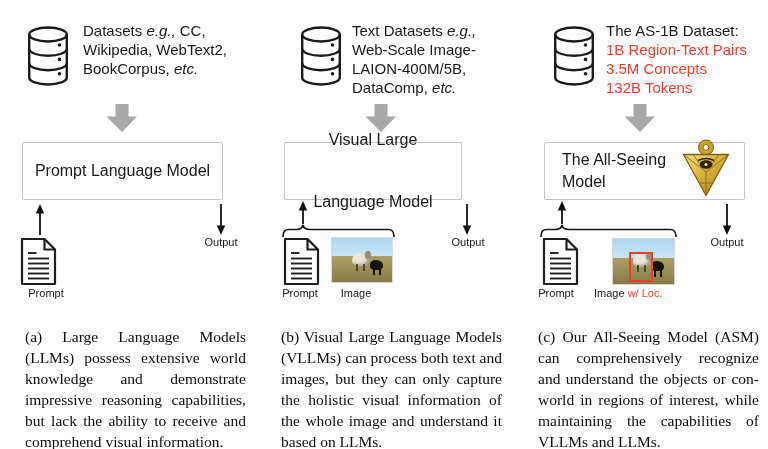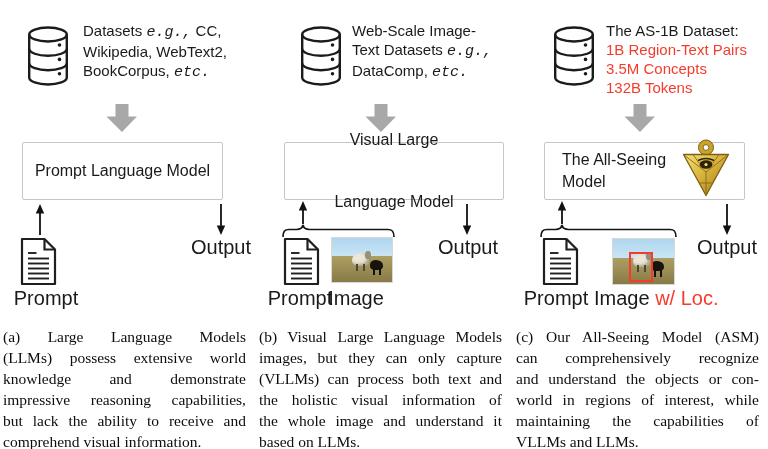--- a/index.html
+++ b/index.html
@@ -6,31 +6,31 @@
     --red:#f43c2d;
     --ink:#1a1a1a;
     --arrow-gray:#a8a8a8;
     --box-border:#c6c6c6;
   }
   html,body{margin:0;padding:0;background:#fff;}
   .canvas{position:relative;width:768px;height:449px;background:#fff;
           font-family:"Liberation Sans",sans-serif;color:var(--ink);overflow:hidden;}
   .abs{position:absolute;}
   .ds-text{font-size:15px;line-height:19px;white-space:nowrap;}
-  .ds-text .it{font-style:italic;font-family:Liberation Mono, monospace;}
+  .ds-text .it{font-style:italic;}
   .red{color:var(--red);}
   .model-box{border:1.5px solid var(--box-border);border-radius:2px;background:#fff;
              display:flex;flex-direction:column;justify-content:center;align-items:center;
              font-size:16px;line-height:22px;text-align:center;box-sizing:border-box;}
   .model-box.left-align{align-items:flex-start;text-align:left;padding-left:17px;}
-  .label{font-size:20px;text-align:center;white-space:nowrap;}
+  .label{font-size:11px;text-align:center;white-space:nowrap;}
   .label .red{color:var(--red);}
   .caption{width:243px;font-family:"Liberation Serif",serif;font-size:15.5px;
            line-height:21px;color:#0d0d0d;}
-  .caption .line{text-align:justify;text-align-last:justify;}
+  .caption .line{text-align:justify;text-align-last:justify;margin-left:22px;}
   .caption .line:last-child{text-align-last:left;}
   .photo{overflow:hidden;border:1px solid #d8d8d8;box-sizing:border-box;}
   .photo .sky{position:absolute;left:0;right:0;top:0;height:42%;
               background:linear-gradient(#aed6ef,#c9e5f4);}
   .photo .grass{position:absolute;left:0;right:0;bottom:0;height:58%;
                 background:linear-gradient(#ad9f62,#887a47);}
   .photo .sheep-white{position:absolute;left:20px;top:15px;width:17px;height:13px;
                 background:#ece6d6;border-radius:55% 55% 42% 42%;
                 box-shadow:inset -2px -2px 3px rgba(120,110,80,.55);}
   .photo .sheep-head{position:absolute;left:33px;top:13px;width:6px;height:8px;
@@ -112,30 +112,31 @@
       <ellipse cx="22" cy="9.5" rx="18.8" ry="7"></ellipse>
       <path d="M3.2 9.5 V52.5 A18.8 7 0 0 0 40.8 52.5 V9.5"></path>
       <path d="M3.2 23.8 A18.8 7 0 0 0 40.8 23.8"></path>
       <path d="M3.2 38.2 A18.8 7 0 0 0 40.8 38.2"></path>
       <circle cx="33.5" cy="20" r="1.8" fill="#1b1b1b" stroke="none"></circle>
       <circle cx="33.5" cy="34.4" r="1.8" fill="#1b1b1b" stroke="none"></circle>
       <circle cx="33.5" cy="48.8" r="1.8" fill="#1b1b1b" stroke="none"></circle>
     </svg>
   </div>
   <div class="abs ds-text" style="left:352px;top:21px;">
+      <div><span>Text Datasets </span><span class="it">e.g.,</span></div>
       <div><span>Web-Scale Image-</span></div>
-      <div><span>Text Datasets </span><span class="it">e.g.,</span></div>
+      <div><span>LAION-400M/5B,</span></div>
       <div><span>DataComp, </span><span class="it">etc.</span></div>
     </div>
   <div class="abs" style="left:365px;top:104px;">
     <svg width="32" height="28" viewBox="0 0 32 28">
         <path d="M9.5 0 h13 v12.5 h8.5 L16 28 L0.5 12.5 h9 Z" fill="var(--arrow-gray)"></path>
       </svg>
   </div>
-  <div class="abs model-box" style="left:284px;top:142px;width:220px;height:58px;gap:40px;">
+  <div class="abs model-box" style="left:284px;top:142px;width:178px;height:58px;gap:40px;">
       <div class="line">Visual Large</div>
       <div class="line">Language Model</div>
     </div>
   <div class="abs" style="left:296px;top:201px;">
     <svg width="14" height="24" viewBox="0 0 14 24">
         <line x1="7" y1="23" x2="7" y2="7" stroke="#111" stroke-width="1.8"></line>
         <polygon points="7,0 2.8,9.5 11.2,9.5" fill="#111"></polygon>
       </svg>
   </div>
   <div class="abs" style="left:282px;top:224px;">
@@ -172,22 +173,22 @@
   <div class="abs label" style="left:314px;top:287px;width:84px;">Image</div>
   <div class="abs" style="left:460px;top:204px;">
     <svg width="14" height="31" viewBox="0 0 14 31">
         <line x1="7" y1="0" x2="7" y2="24" stroke="#111" stroke-width="1.8"></line>
         <polygon points="7,31 2.8,21.5 11.2,21.5" fill="#111"></polygon>
       </svg>
   </div>
   <div class="abs label" style="left:418px;top:236px;width:100px;">Output</div>
   <div class="abs caption" style="left:259px;top:326px;">
       <div class="line">(b) Visual Large Language Models</div>
+      <div class="line">(VLLMs) can process both text and</div>
       <div class="line">images, but they can only capture</div>
-      <div class="line">(VLLMs) can process both text and</div>
       <div class="line">the holistic visual information of</div>
       <div class="line">the whole image and understand it</div>
       <div class="line">based on LLMs.</div>
     </div>
 
   <div class="abs" style="left:552px;top:25px;">
     <svg width="44" height="62" viewBox="0 0 44 62" fill="none" stroke="#1b1b1b" stroke-width="2.4">
       <ellipse cx="22" cy="9.5" rx="18.8" ry="7"></ellipse>
       <path d="M3.2 9.5 V52.5 A18.8 7 0 0 0 40.8 52.5 V9.5"></path>
       <path d="M3.2 23.8 A18.8 7 0 0 0 40.8 23.8"></path>

